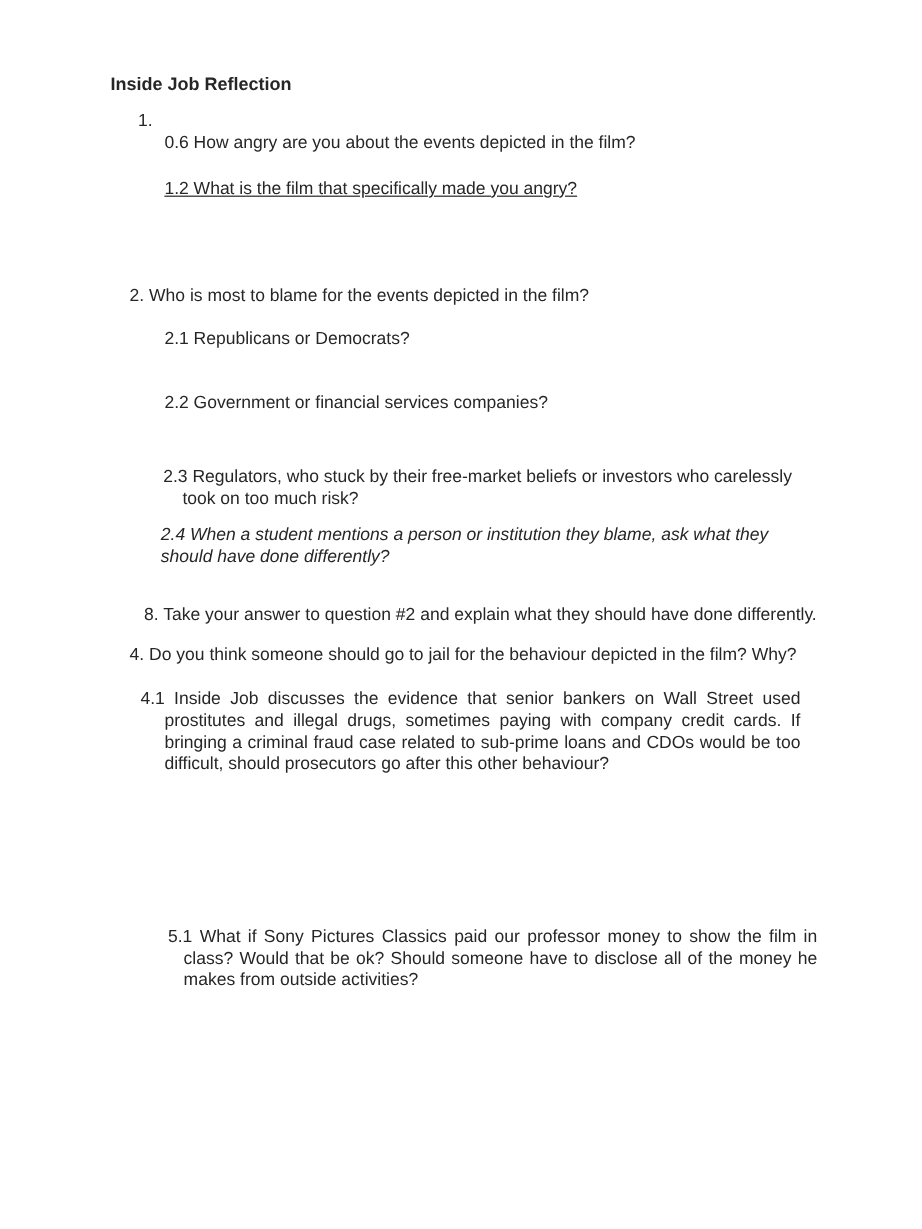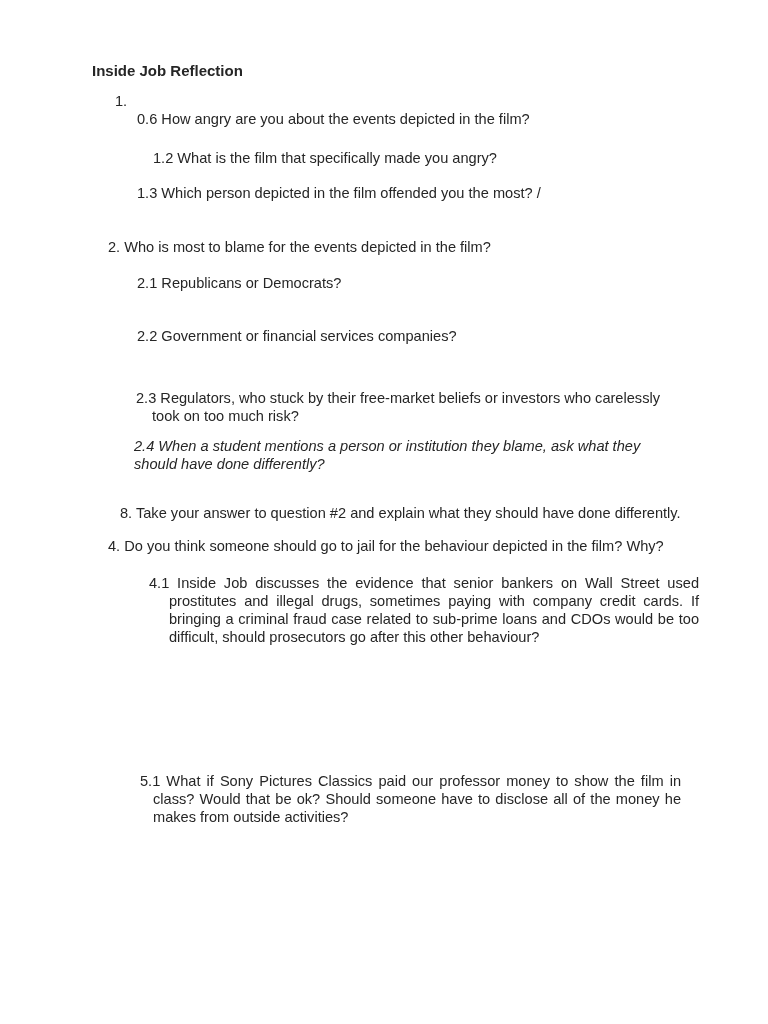--- a/index.html
+++ b/index.html
@@ -19,47 +19,46 @@
     font-size: 14.6px;
     line-height: 18px;
   }
   .blk { position: absolute; white-space: nowrap; }
   .wrap { white-space: normal; }
   .just { text-align: justify; text-justify: inter-word; }
 
   .title       { left: 92px;  top: 62px;  font-weight: bold; font-size: 15px; }
   .q1-num      { left: 115px; top: 92px;  }
   .q1-1        { left: 137px; top: 110px; }
-  .q1-2        { left: 153px; top: 149px; }
+  .q1-2        { left: 137px; top: 149px; text-decoration: underline; }
   .q1-3        { left: 137px; top: 184px; }
   .q2          { left: 108px; top: 238px; }
   .q2-1        { left: 137px; top: 274px; }
   .q2-2        { left: 137px; top: 327px; }
   .q2-3        { left: 136px; top: 389px; width: 534px; padding-left: 16px; text-indent: -16px; }
   .q2-4        { left: 134px; top: 437px; width: 540px; font-style: italic; }
   .q3          { left: 120px; top: 504px; }
   .q4          { left: 108px; top: 537px; }
-  .q4-1        { left: 149px; top: 574px; width: 550px; padding-left: 20px; text-indent: -20px; }
+  .q4-1        { left: 117px; top: 574px; width: 550px; padding-left: 20px; text-indent: -20px; }
   .q5          { left: 108px; top: 700px; width: 575px; padding-left: 27px; text-indent: -27px; }
   .q5-1        { left: 140px; top: 772px; width: 541px; padding-left: 13px; text-indent: -13px; }
 </style>
 </head>
 <body>
 
 <div class="page">
 
   <div class="blk title">Inside Job Reflection</div>
 
   <div class="blk q1-num">1.</div>
 
   <div class="blk q1-1">0.6 How angry are you about the events depicted in the film?</div>
 
   <div class="blk q1-2">1.2 What is the film that specifically made you angry?</div>
 
-  <div class="blk q1-3">1.3 Which person depicted in the film offended you the most? /</div>
 
   <div class="blk q2">2. Who is most to blame for the events depicted in the film?</div>
 
   <div class="blk q2-1">2.1 Republicans or Democrats?</div>
 
   <div class="blk q2-2">2.2 Government or financial services companies?</div>
 
   <div class="blk wrap q2-3">2.3 Regulators, who stuck by their free-market beliefs or investors who carelessly took on too much risk?</div>
 
   <div class="blk wrap q2-4">2.4 When a student mentions a person or institution they blame, ask what they should have done differently?</div>

